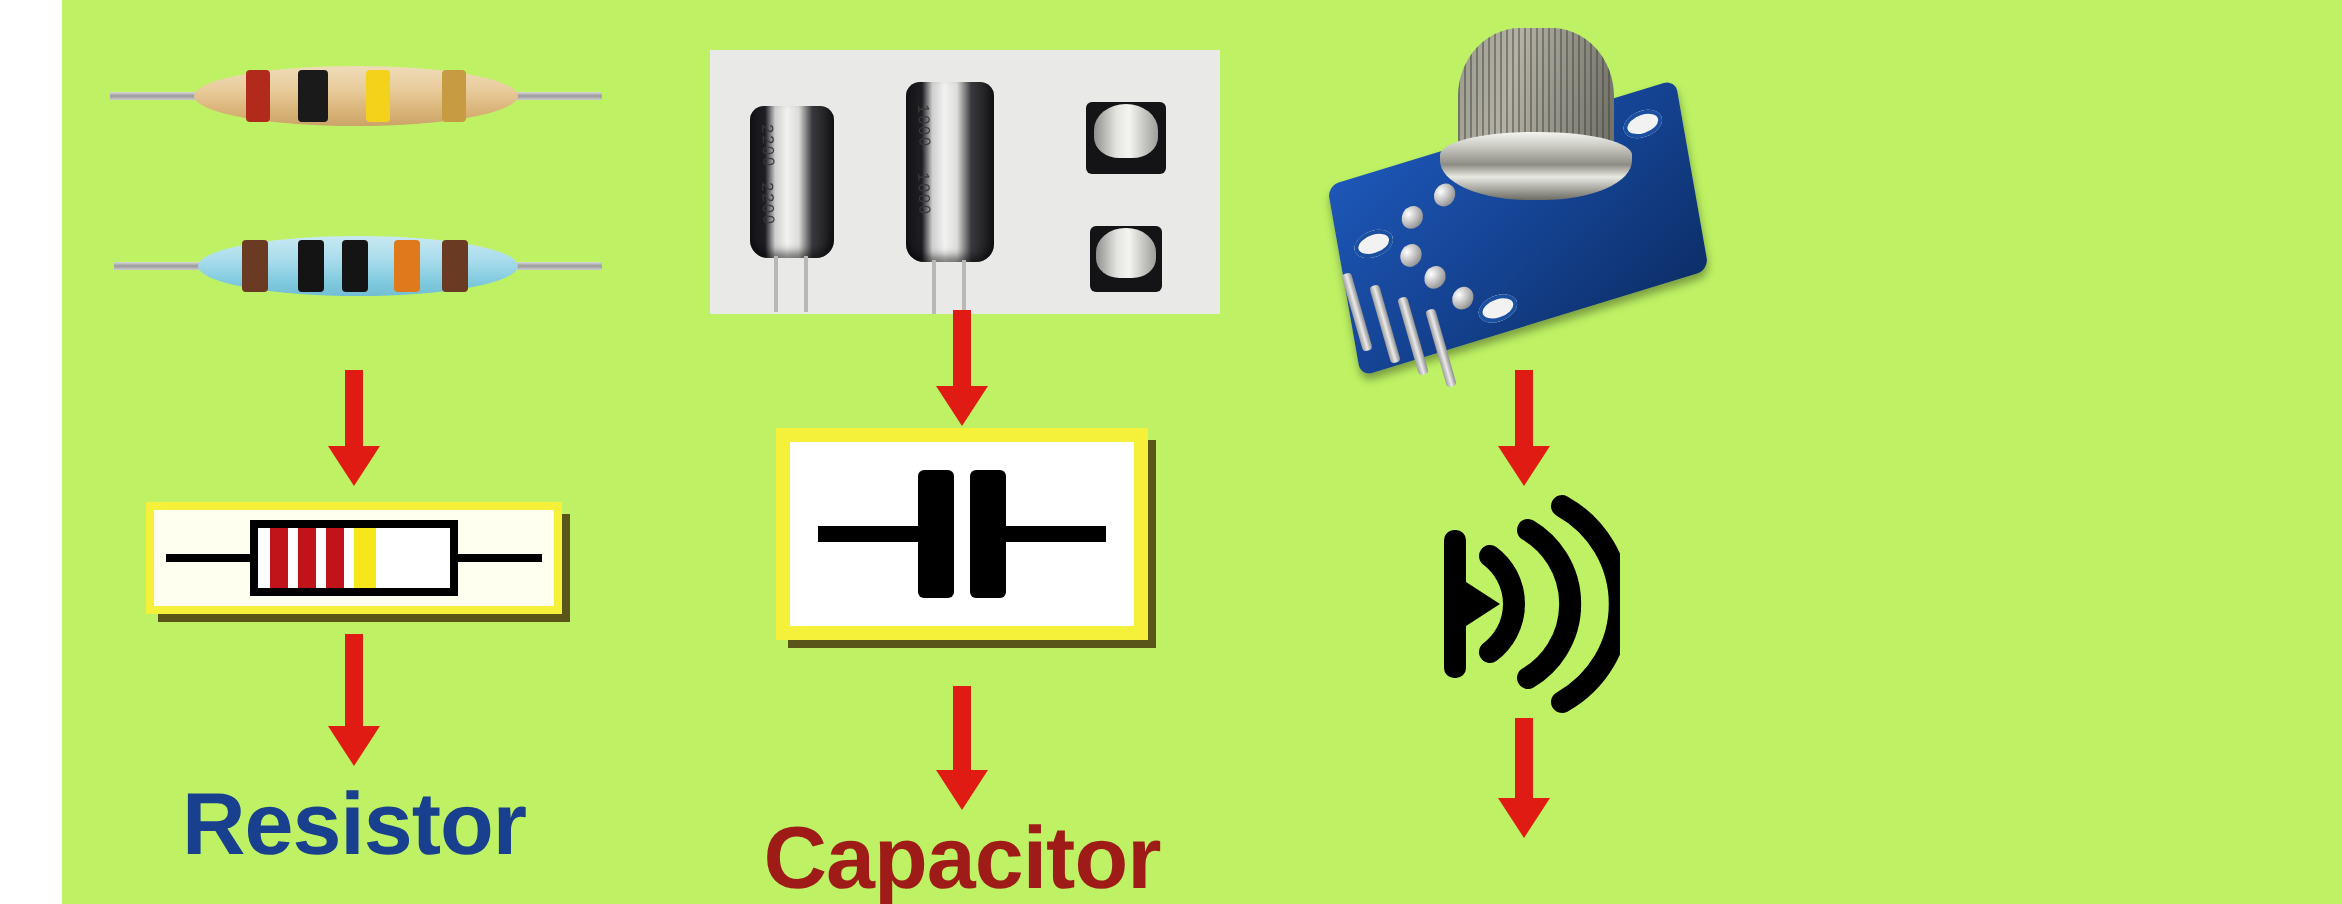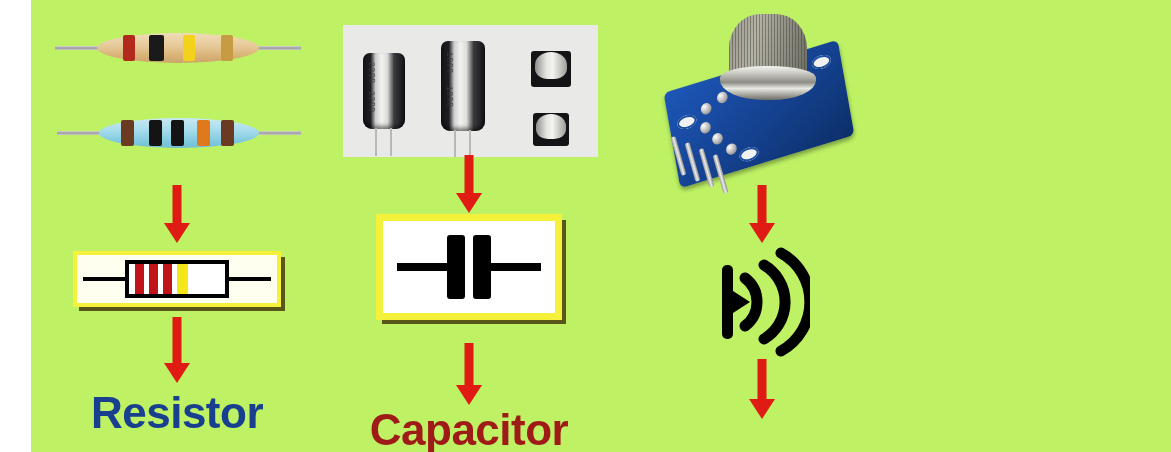--- a/index.html
+++ b/index.html
@@ -21,21 +21,21 @@
   .column {
     position: absolute;
     top: 0;
     height: 452px;
     width: 292px;
     display: flex;
     flex-direction: column;
     align-items: center;
   }
   .col-0 { left: 0px; }
-  .col-1 { left: 292px; gap: 15px; }
+  .col-1 { left: 304px; gap: 15px; }
   .col-2 { left: 585px; }
   .col-3 { left: 878px; }
 
   
   .photo-area {
     position: relative;
     width: 292px;
     height: 185px;
   }
 

